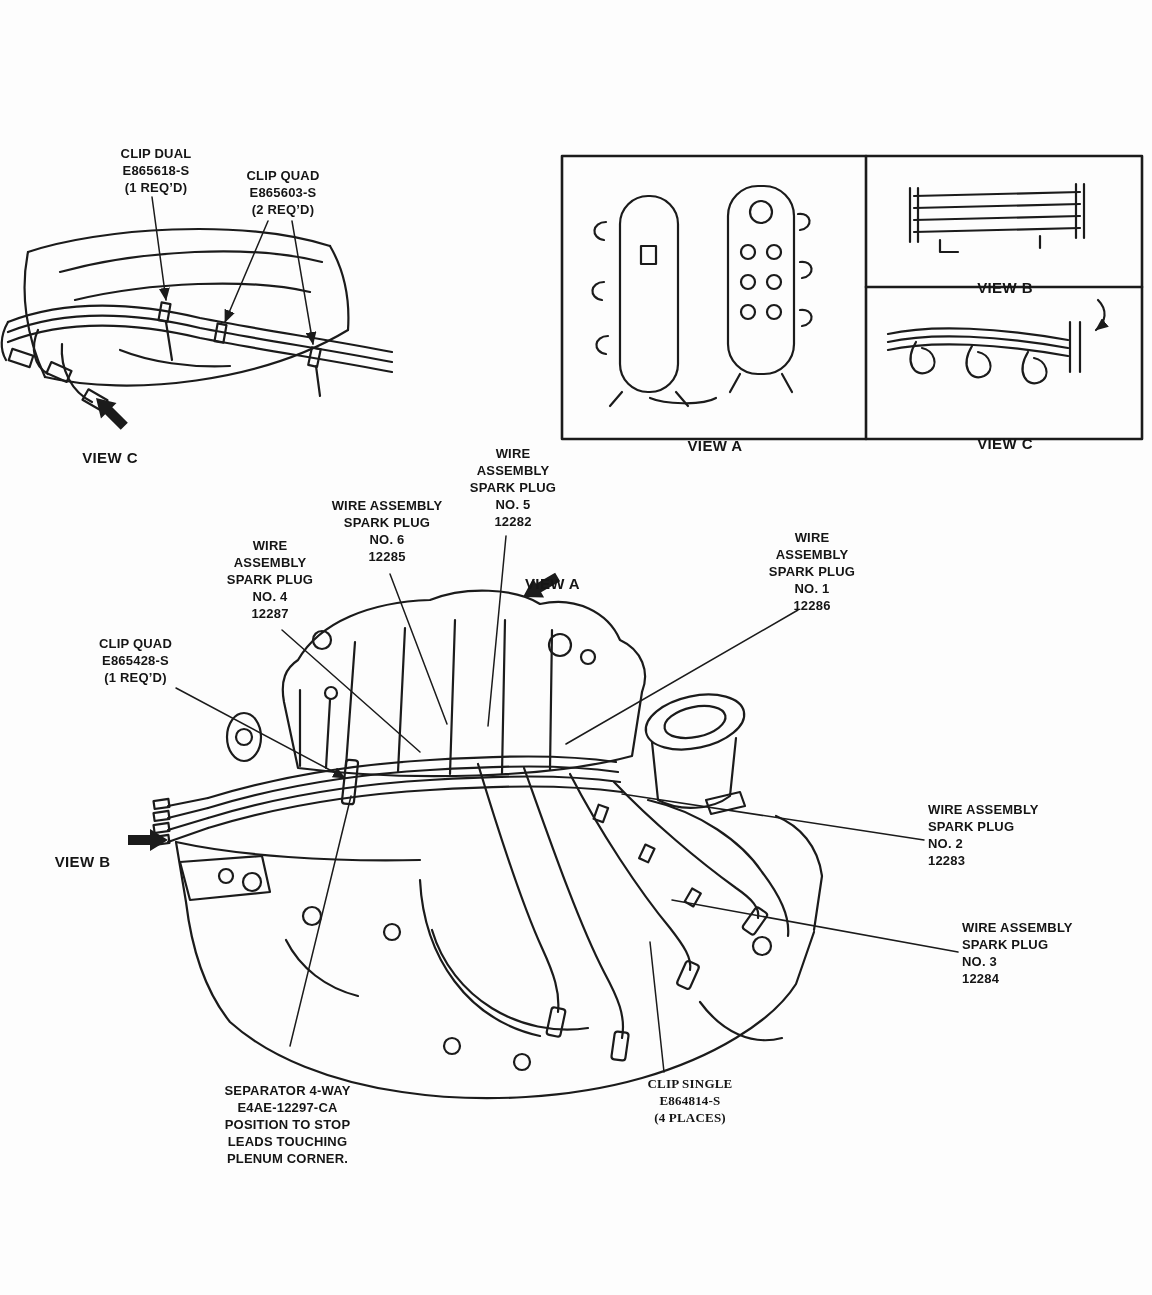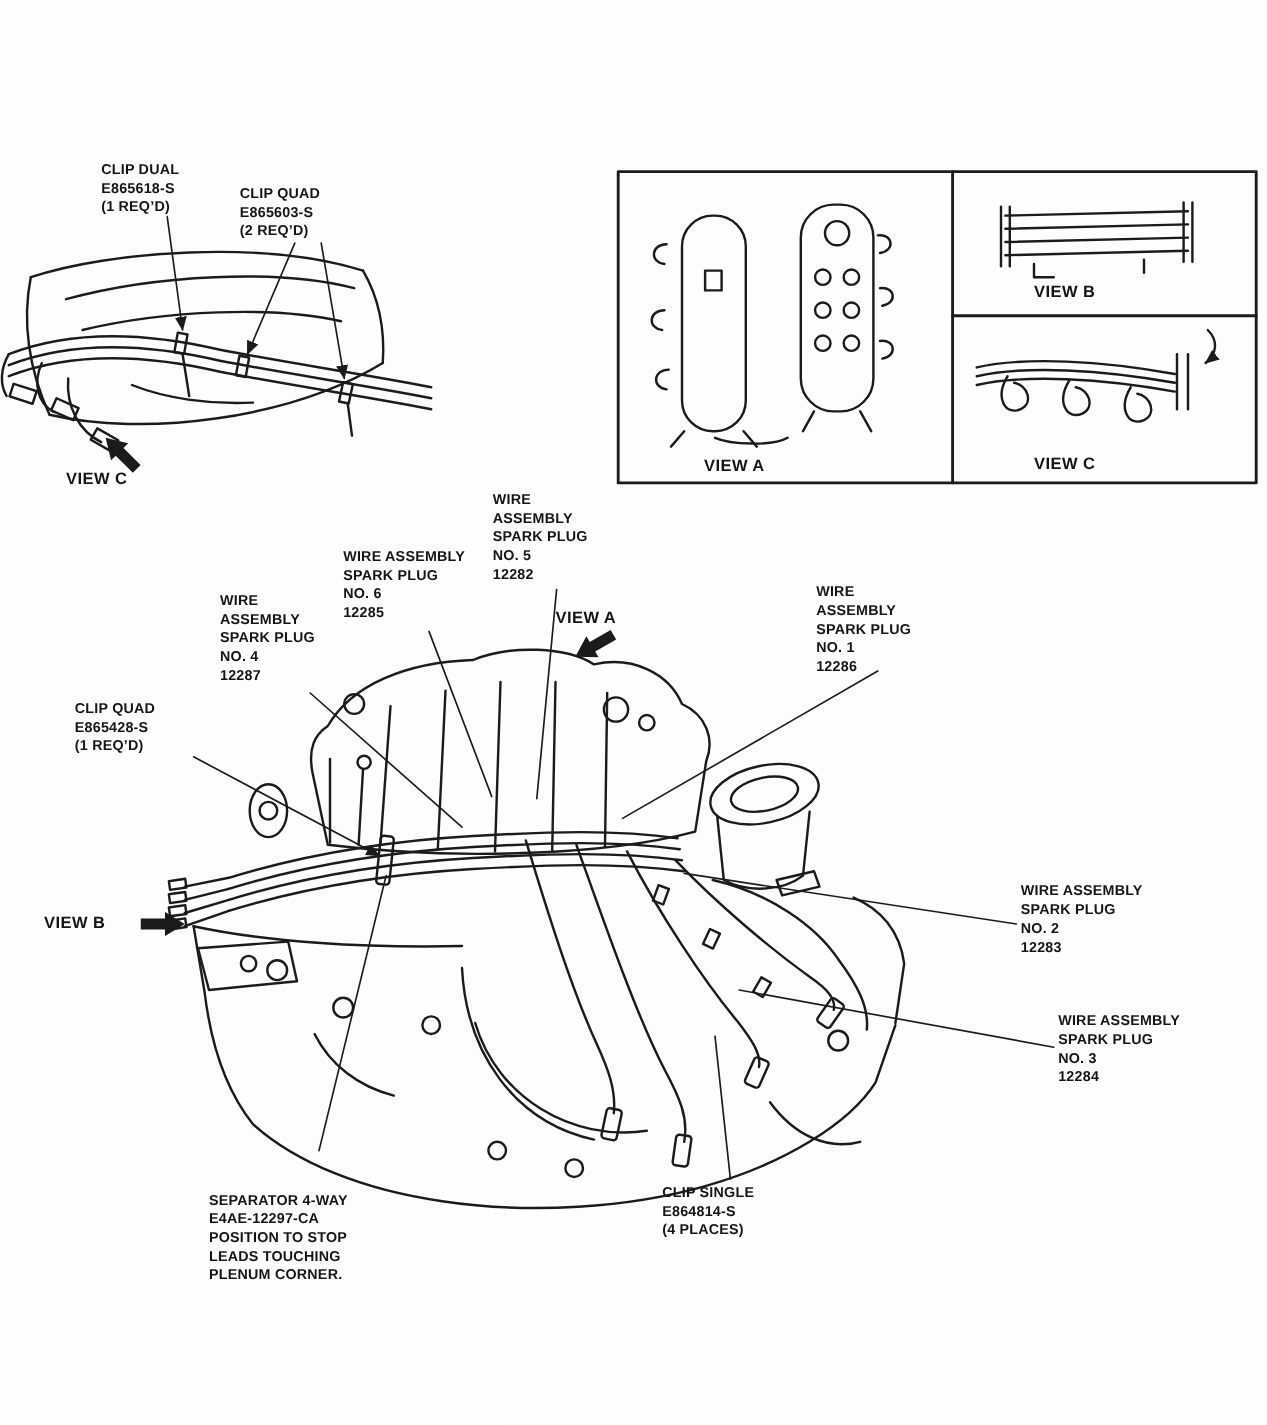--- a/index.html
+++ b/index.html
@@ -6,24 +6,24 @@
   html,body { background:#ffffff; }
   .canvas {
     position:relative; width:1152px; height:1295px;
     background:#fdfdfd; overflow:hidden;
     font-family:"Liberation Sans", sans-serif;
   }
   .art { position:absolute; left:0; top:0; width:1152px; height:1295px; }
   .label {
     position:absolute; color:#151515; font-weight:bold;
     font-size:13px; line-height:1.3; letter-spacing:.2px;
-    white-space:pre-line;
+    text-align:center; white-space:pre-line;
   }
   .label.alignleft { text-align:left; }
-  .label.view { font-size:15px; letter-spacing:.4px; }
+  .label.view { font-size:15px; letter-spacing:.4px;margin-top:22px; }
 </style>
 </head>
 <body>
 
 <div class="canvas">
 
   <svg class="art" viewBox="0 0 1152 1295" stroke="#1b1b1b" fill="none" stroke-width="2.2" stroke-linecap="round" stroke-linejoin="round">
     <defs>
       <marker id="ah" markerUnits="userSpaceOnUse" markerWidth="13" markerHeight="11" refX="12" refY="5.5" orient="auto">
         <path d="M0,0 L13,5.5 L0,11 Z" fill="#1b1b1b" stroke="none"></path>
@@ -240,17 +240,17 @@
 12283</div>
   <div class="label alignleft" style="left:962px; top:920px; width:150px;">WIRE ASSEMBLY
 SPARK PLUG
 NO. 3
 12284</div>
   <div class="label" style="left:190px; top:1050px; width:195px;margin-top:33px;">SEPARATOR 4-WAY
 E4AE-12297-CA
 POSITION TO STOP
 LEADS TOUCHING
 PLENUM CORNER.</div>
-  <div class="label" style="left:602px; top:1076px; width:140px;">CLIP SINGLE
+  <div class="label" style="left:620px; top:1076px; width:140px;font-family:Liberation Serif, serif;">CLIP SINGLE
 E864814-S
 (4 PLACES)</div>
 
 </div>
 
 </body></html>

